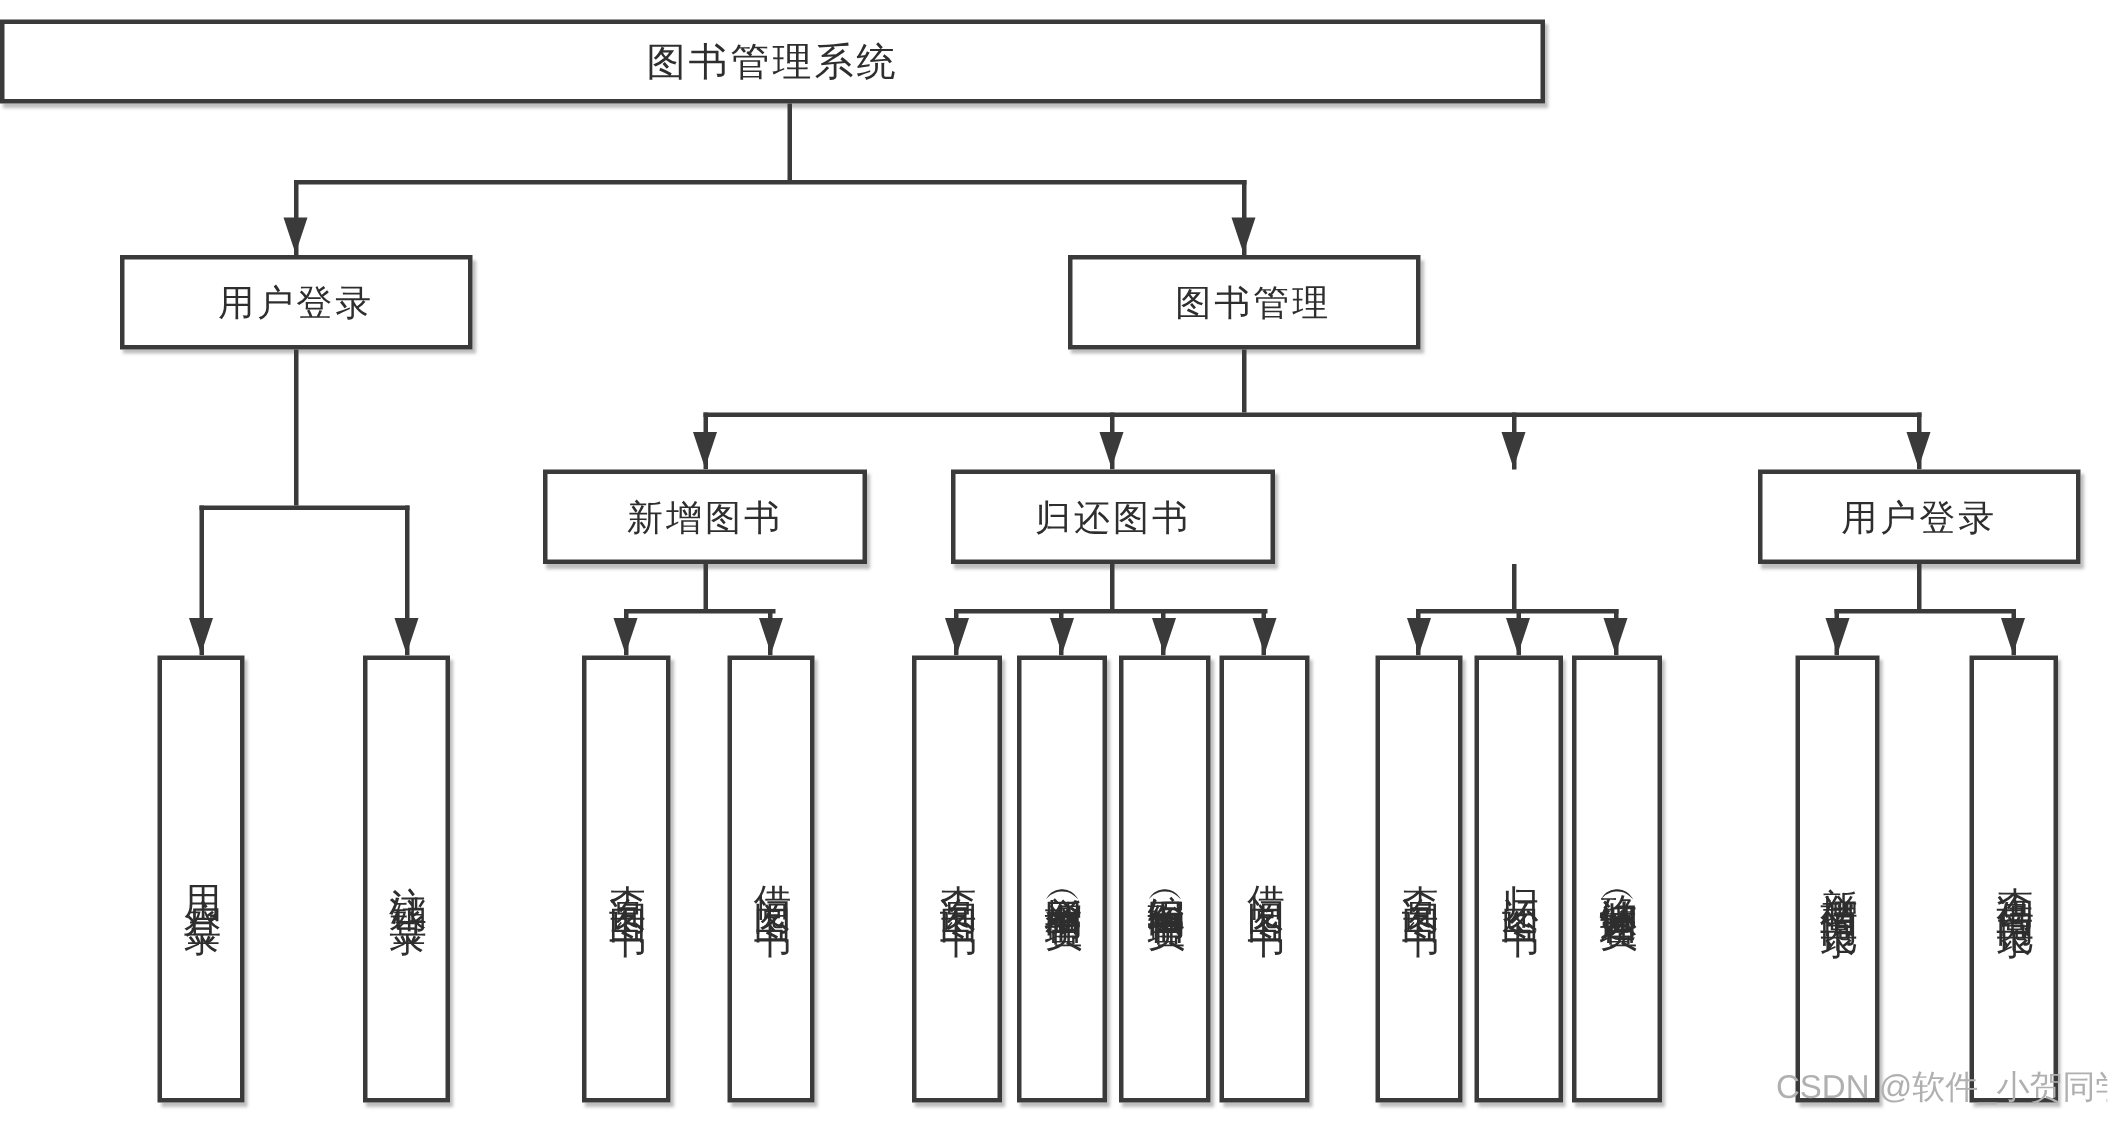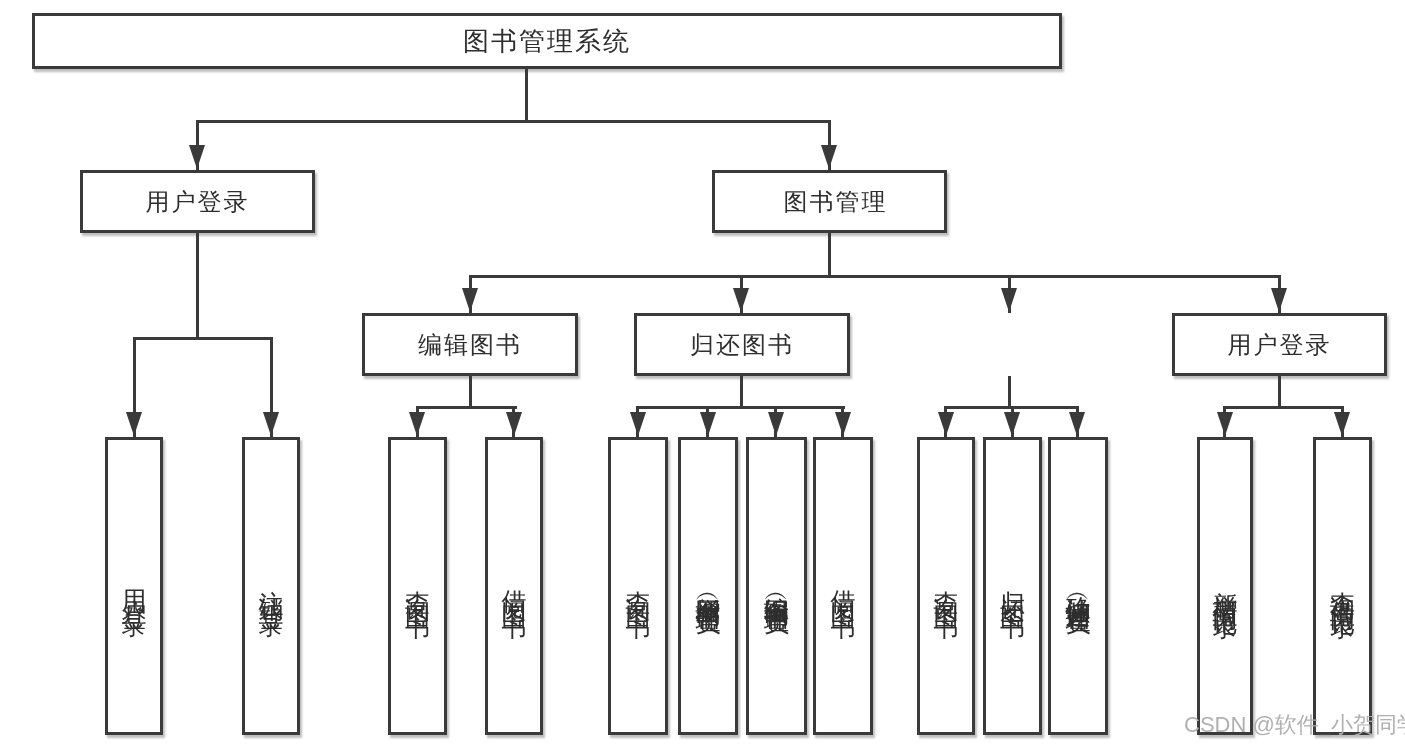--- a/index.html
+++ b/index.html
@@ -54,21 +54,21 @@
     color: #b0b0b0;
     z-index: 5;
     white-space: nowrap;
   }
 </style>
 </head>
 <body>
 
 <div class="canvas">
 
-  <div class="box root-box" style="left:32px; top:13px; width:1030px; height:56px;">图书管理系统</div>
+  <div class="box root-box" style="left:0; top:13px; width:1030px; height:56px;">图书管理系统</div>
 
   <div class="line" style="left:525px; top:69px; width:3px; height:51px;"></div>
   <div class="line" style="left:196px; top:120px; width:635px; height:3px;"></div>
   <div class="line" style="left:196px; top:120px; width:3px; height:50px;"></div>
   <div class="line" style="left:828px; top:120px; width:3px; height:50px;"></div>
   <div class="ah" style="left:189px; top:145px;"></div>
   <div class="ah" style="left:821px; top:145px;"></div>
 
   <div class="box hbox" style="left:80px; top:170px; width:235px; height:63px;">用户登录</div>
   <div class="box hbox" style="left:712px; top:170px; width:235px; height:63px;padding-left:12px;">图书管理</div>
@@ -84,21 +84,21 @@
   <div class="line" style="left:469px; top:275px; width:812px; height:3px;"></div>
   <div class="line" style="left:469px; top:275px; width:3px; height:38px;"></div>
   <div class="line" style="left:740px; top:275px; width:3px; height:38px;"></div>
   <div class="line" style="left:1008px; top:275px; width:3px; height:38px;"></div>
   <div class="line" style="left:1278px; top:275px; width:3px; height:38px;"></div>
   <div class="ah" style="left:462px; top:288px;"></div>
   <div class="ah" style="left:733px; top:288px;"></div>
   <div class="ah" style="left:1001px; top:288px;"></div>
   <div class="ah" style="left:1271px; top:288px;"></div>
 
-  <div class="box hbox" style="left:362px; top:313px; width:216px; height:63px;">编辑图书</div>
+  <div class="box hbox" style="left:362px; top:313px; width:216px; height:63px;">新增图书</div>
   <div class="box hbox" style="left:634px; top:313px; width:216px; height:63px;">归还图书</div>
   <div class="box hbox" style="left:1172px; top:313px; width:215px; height:63px;">用户登录</div>
 
   <div class="line" style="left:469px; top:376px; width:3px; height:30px;"></div>
   <div class="line" style="left:416px; top:406px; width:101px; height:3px;"></div>
   <div class="line" style="left:416px; top:406px; width:3px; height:31px;"></div>
   <div class="line" style="left:512px; top:406px; width:3px; height:31px;"></div>
   <div class="ah" style="left:409px; top:412px;"></div>
   <div class="ah" style="left:506px; top:412px;"></div>
 

